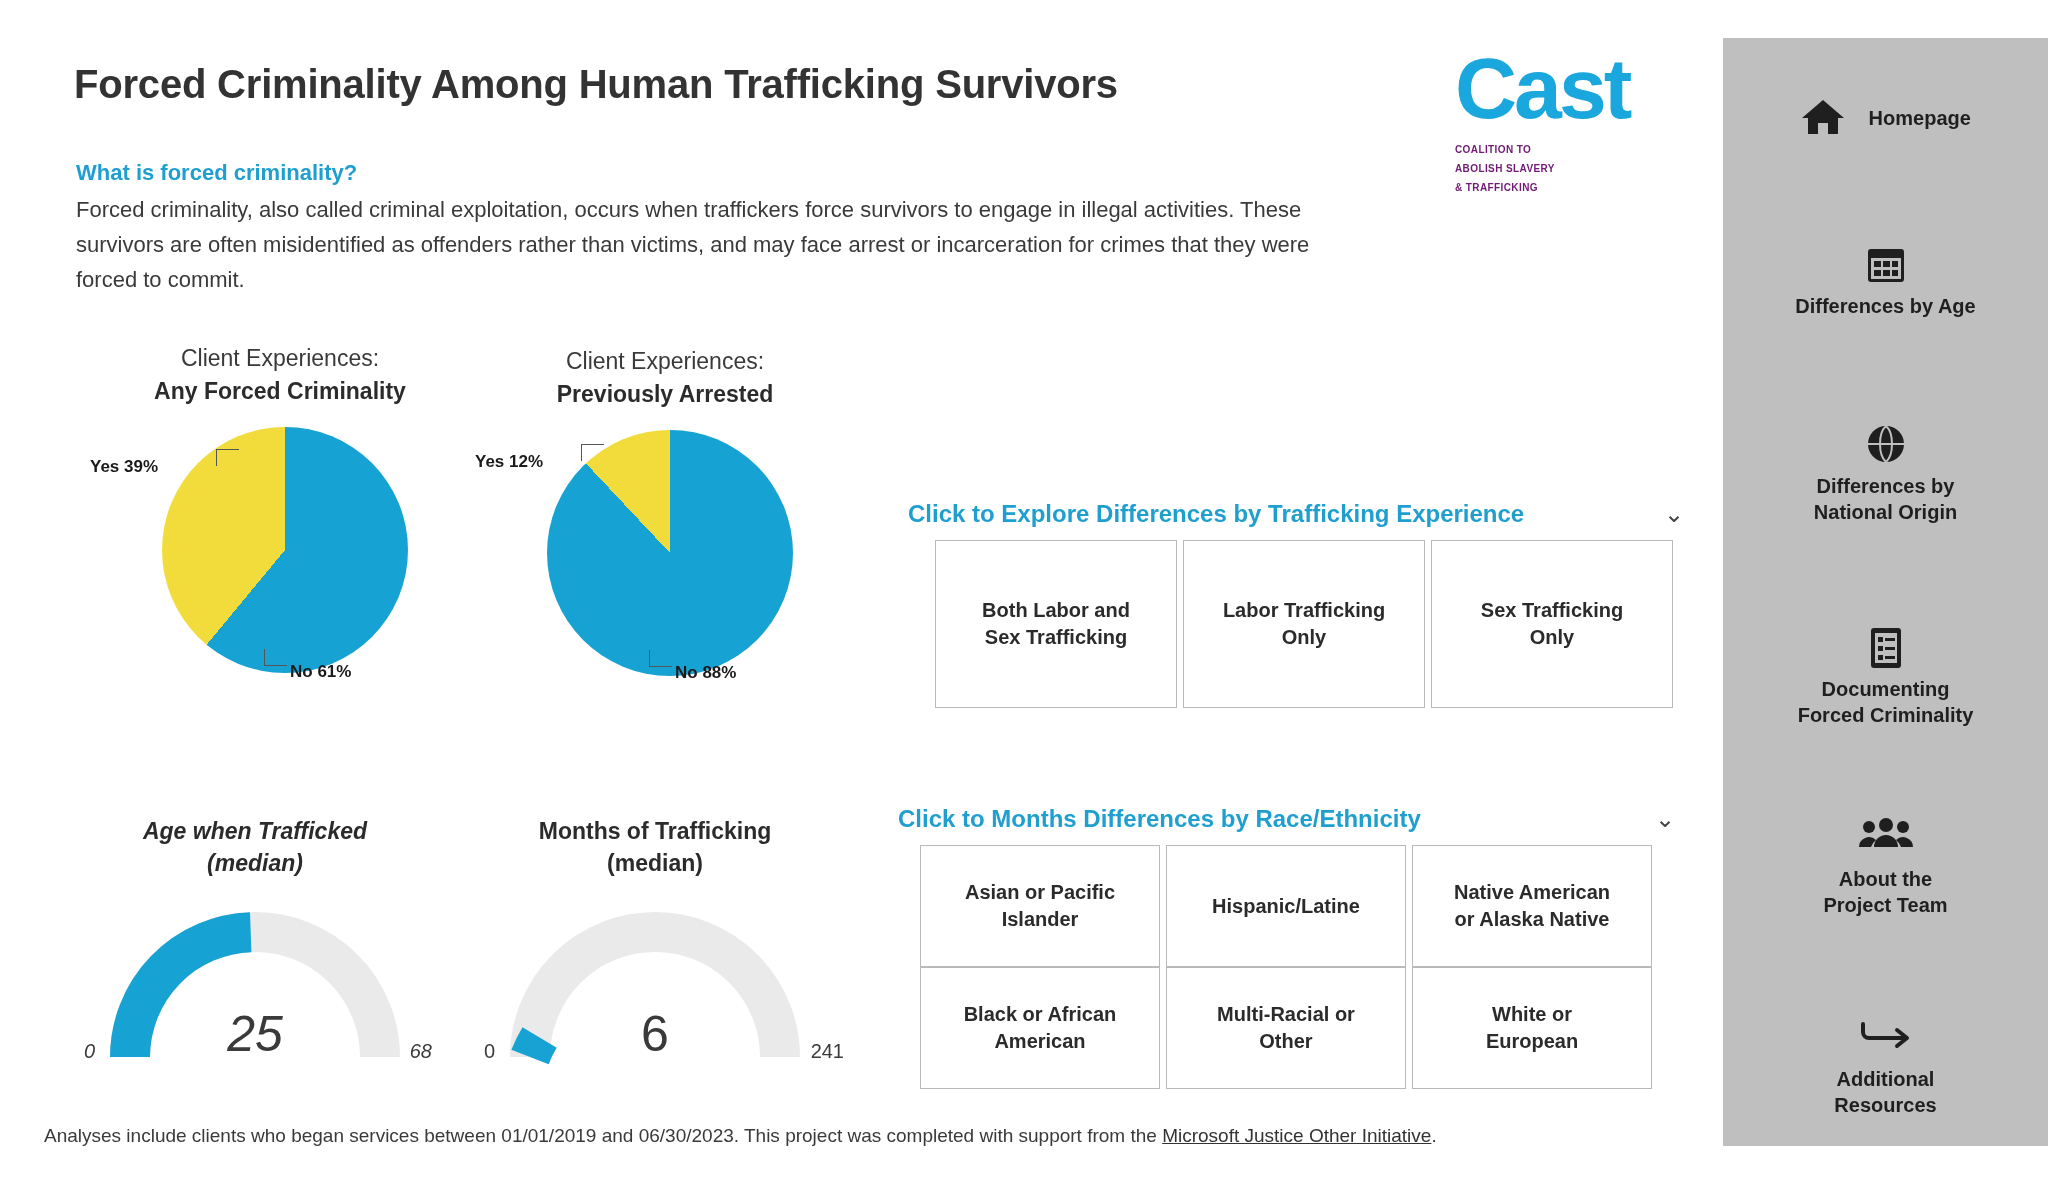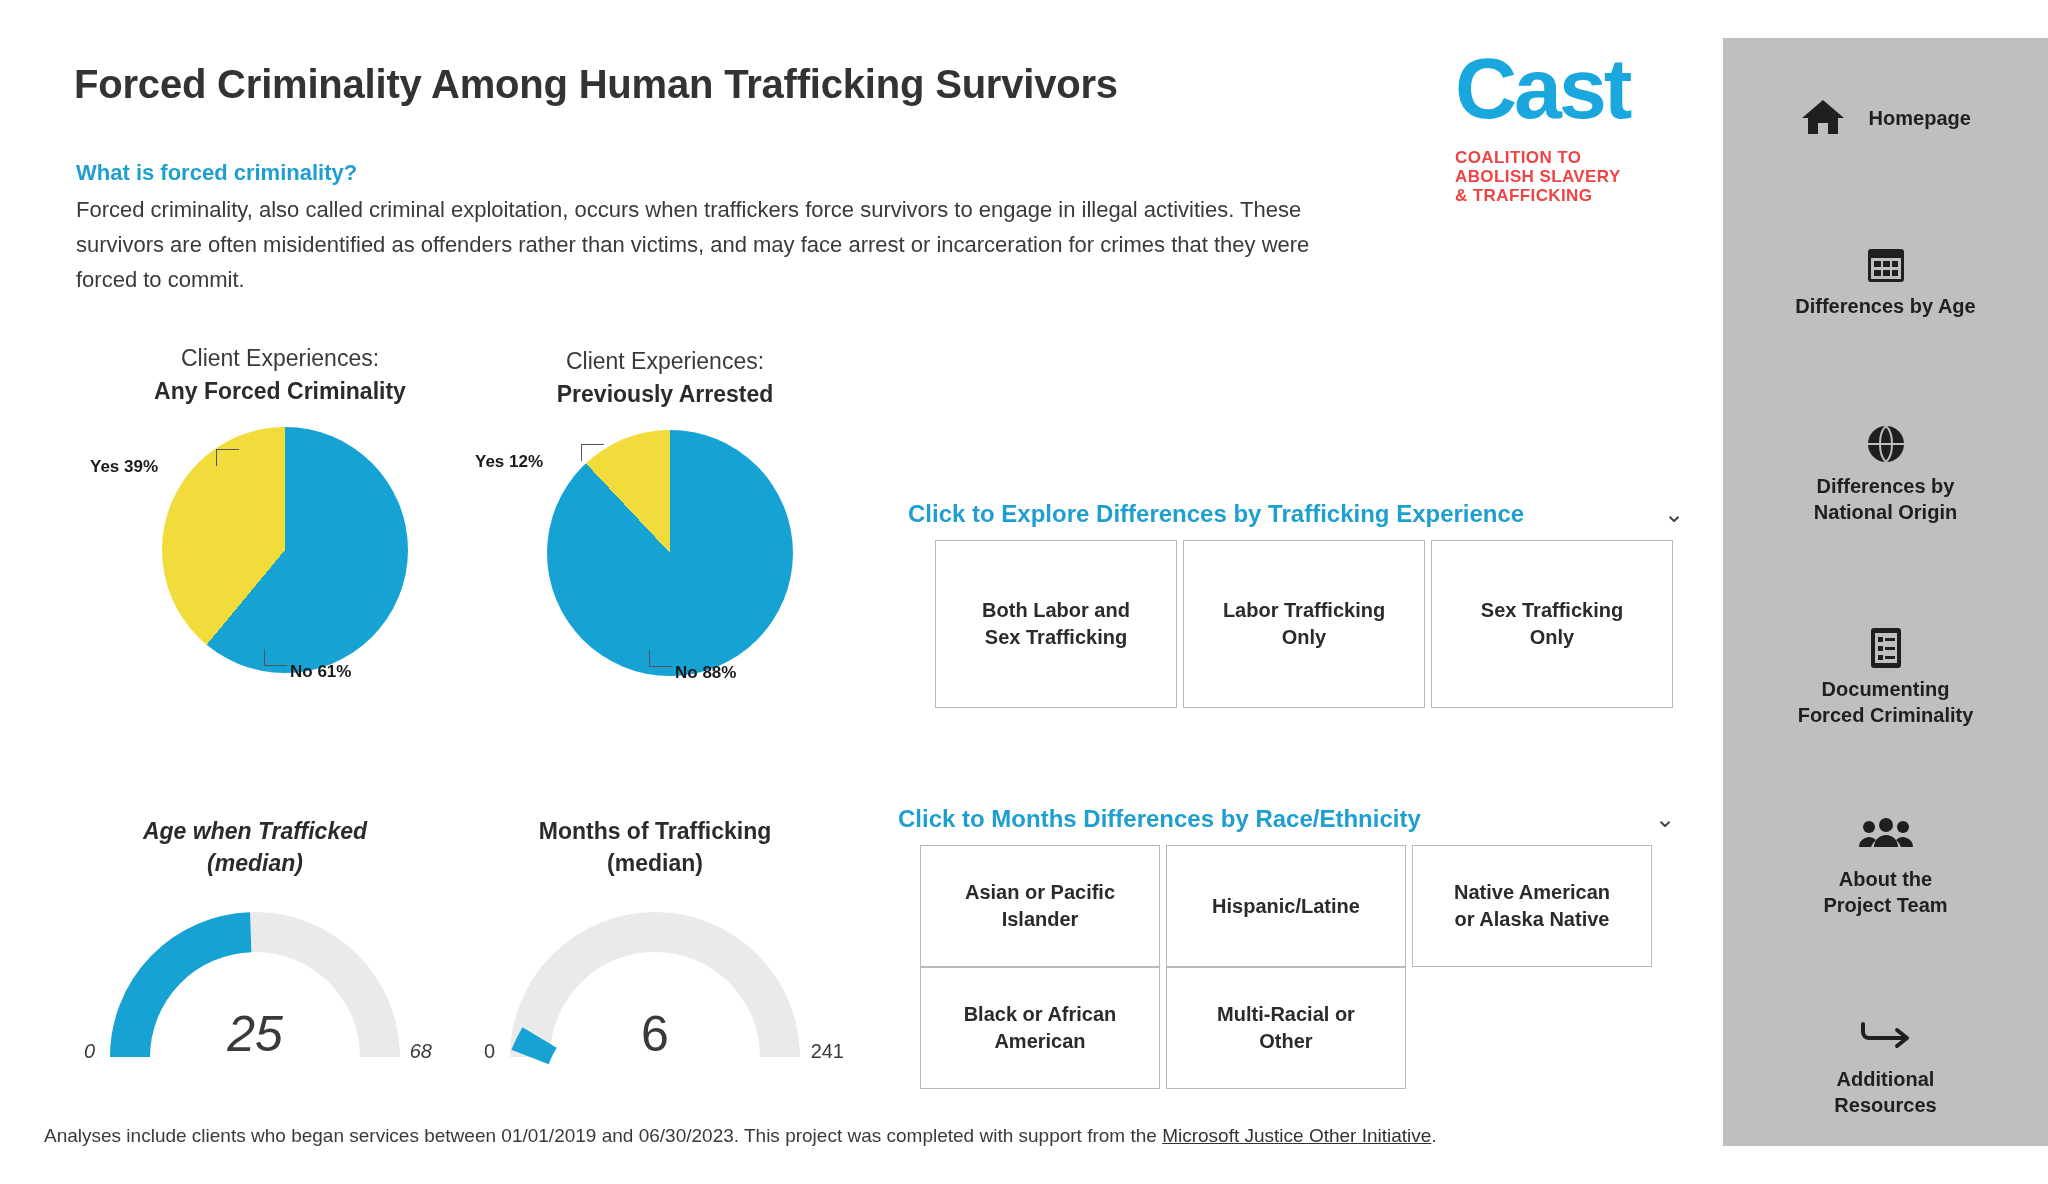--- a/index.html
+++ b/index.html
@@ -61,25 +61,25 @@
     width: 250px;
   }
   .logo-word {
     font-size: 86px;
     font-weight: bold;
     color: #1aa7dd;
     letter-spacing: -3px;
     line-height: 96px;
   }
   .logo-sub {
-    margin-top: 12px;
-    font-size: 17px;
+    margin-top: 4px;
+    font-size: 10px;
     font-weight: bold;
     line-height: 19px;
-    color: #ef4444;
+    color: #701a75;
     letter-spacing: 0.4px;
   }
   
   .pieblock { position: absolute; }
   .pie-cap1 {
     text-align: center;
     font-size: 23px;
     color: #3a3a3a;
   }
   .pie-cap2 {
@@ -348,20 +348,26 @@
           <span>Black or African</span><br>
           <span>American</span>
         </span>
       </div>
       <div class="tile">
         <span>
           <span>Multi-Racial or</span><br>
           <span>Other</span>
         </span>
       </div>
+      <div class="tile">
+        <span>
+          <span>White or</span><br>
+          <span>European</span>
+        </span>
+      </div>
     </div>
 
     <div class="footer">
       <span>Analyses include clients who began services between 01/01/2019 and 06/30/2023. This project was completed with support from the </span><a href="#">Microsoft Justice Other Initiative</a><span>.</span>
     </div>
   </div>
 
   <div class="sidebar">
 
     <div class="nav-item inline" style="top:58px;">

